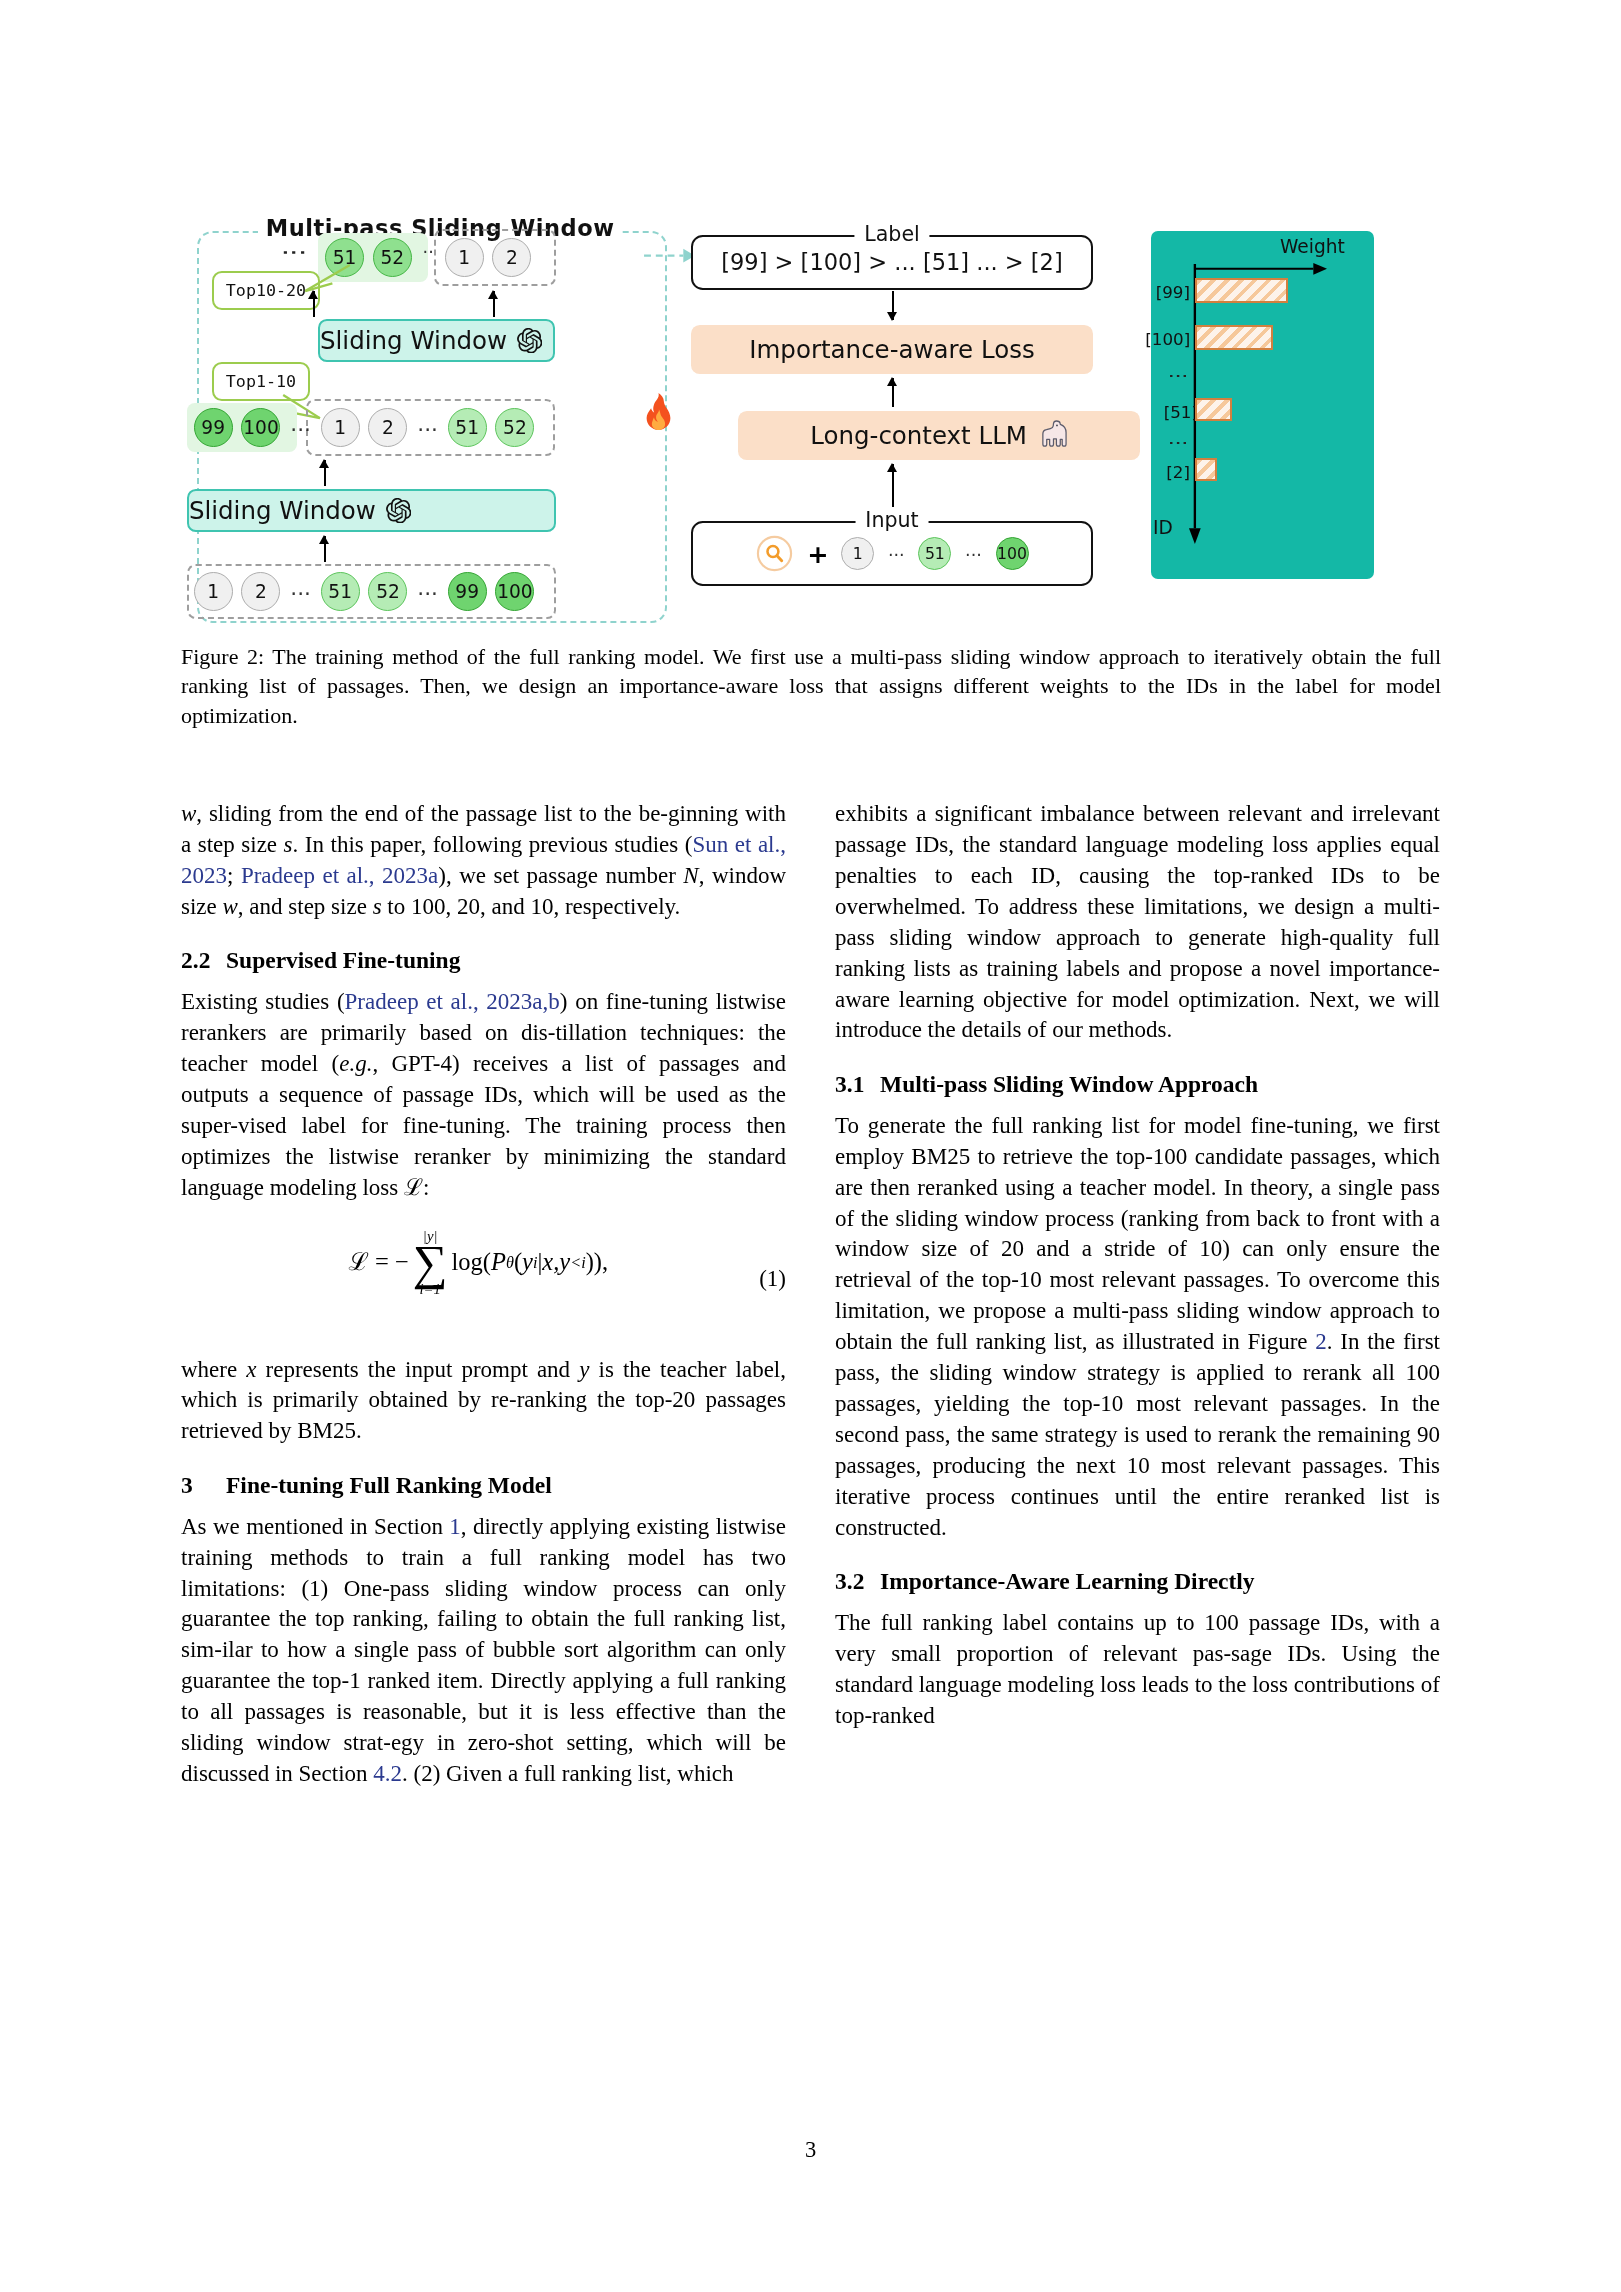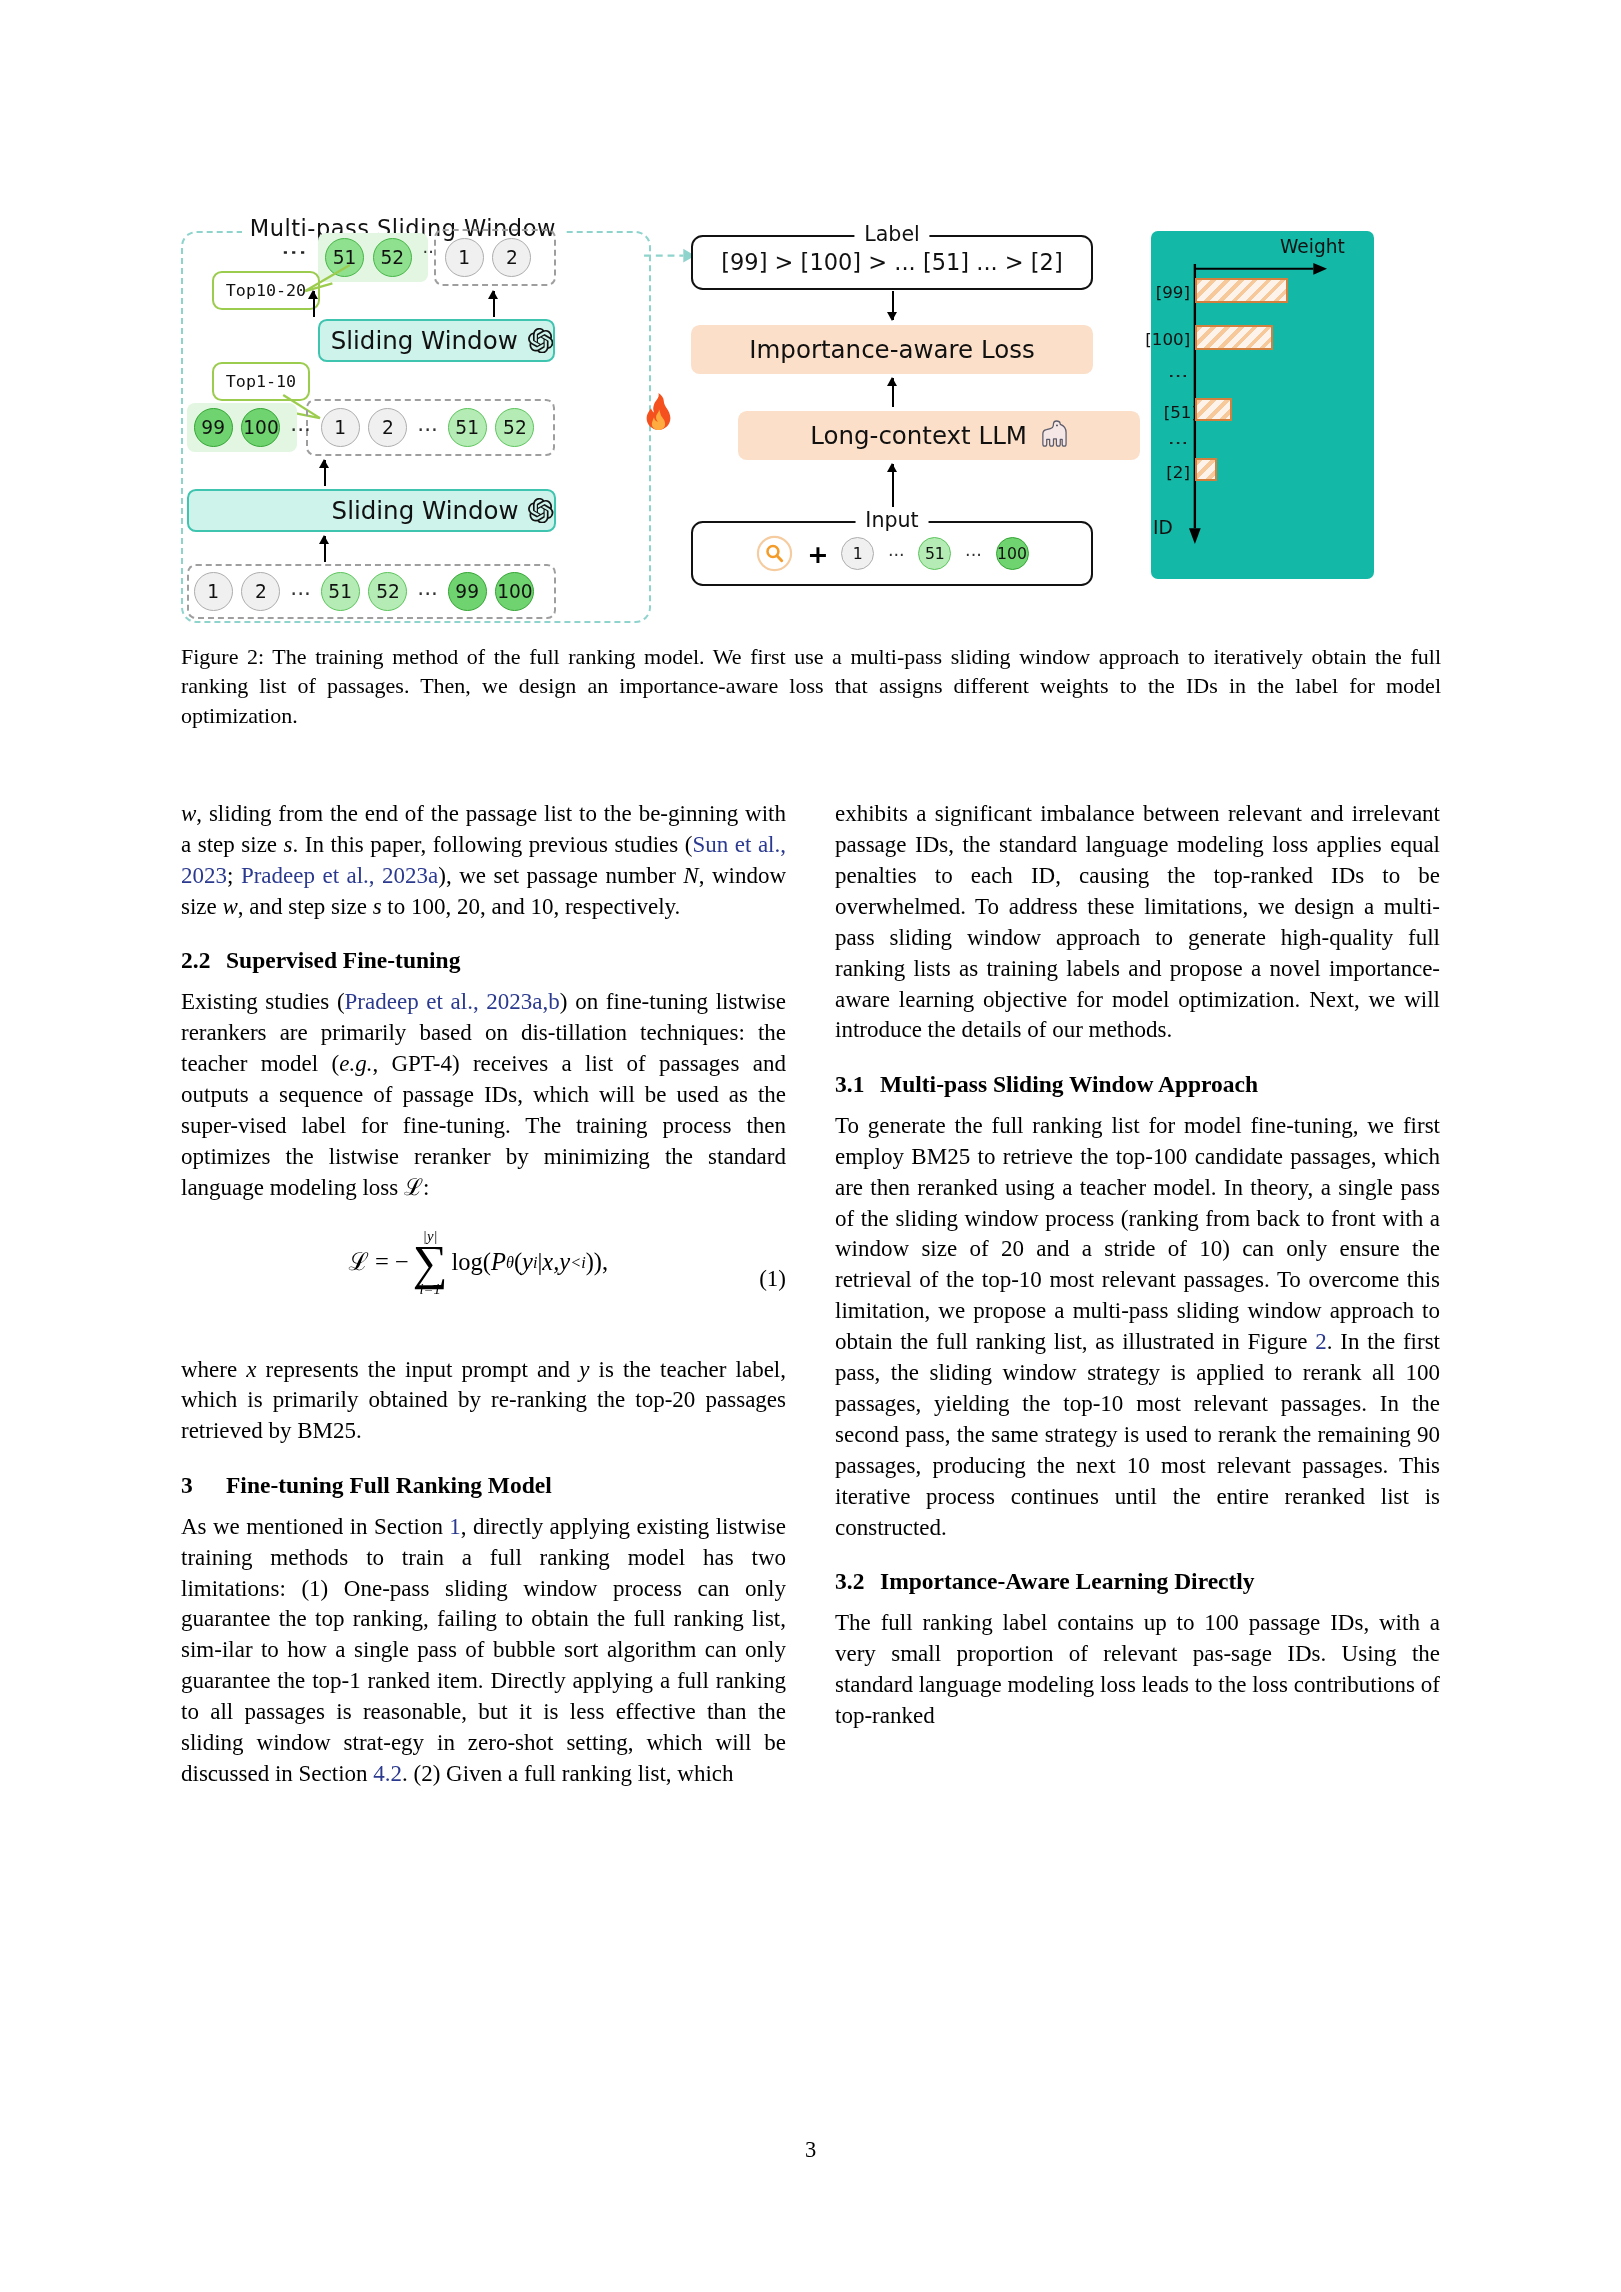--- a/index.html
+++ b/index.html
@@ -28,27 +28,28 @@
     position: absolute;
     left: 181px;
     top: 211px;
     width: 1264px;
     height: 412px;
   }
 
   
   #multipass-panel {
     position: absolute;
-    left: 0px;
+    left: 16px;
     top: 19.6px;
     width: 470px;
     height: 392px;
     border: 2.2px dashed #8fd3cd;
     border-radius: 15.7px;
     box-sizing: border-box;
+    font-weight: bold;
   }
   #multipass-title {
     position: absolute;
     left: 59px;
     top: -17.6px;
     background: #ffffff;
     padding: 0 7.8px;
     font-family: "DejaVu Sans", sans-serif;
     font-size: 22.5px;
     letter-spacing: 0.5px;
@@ -126,21 +127,21 @@
     border-radius: 7.8px;
   }
 
   .sw-bar {
     position: absolute;
     background: #cdf3ea;
     border: 2.2px solid #3fc4b0;
     border-radius: 8.8px;
     display: flex;
     align-items: center;
-    justify-content: flex-end;
+    justify-content: flex-start;
     gap: 9.8px;
     font-family: "DejaVu Sans", sans-serif;
     font-size: 24.5px;
     color: #111;
     box-sizing: border-box;
   }
 
   .up-arrow {
     position: absolute;
     width: 2px;

